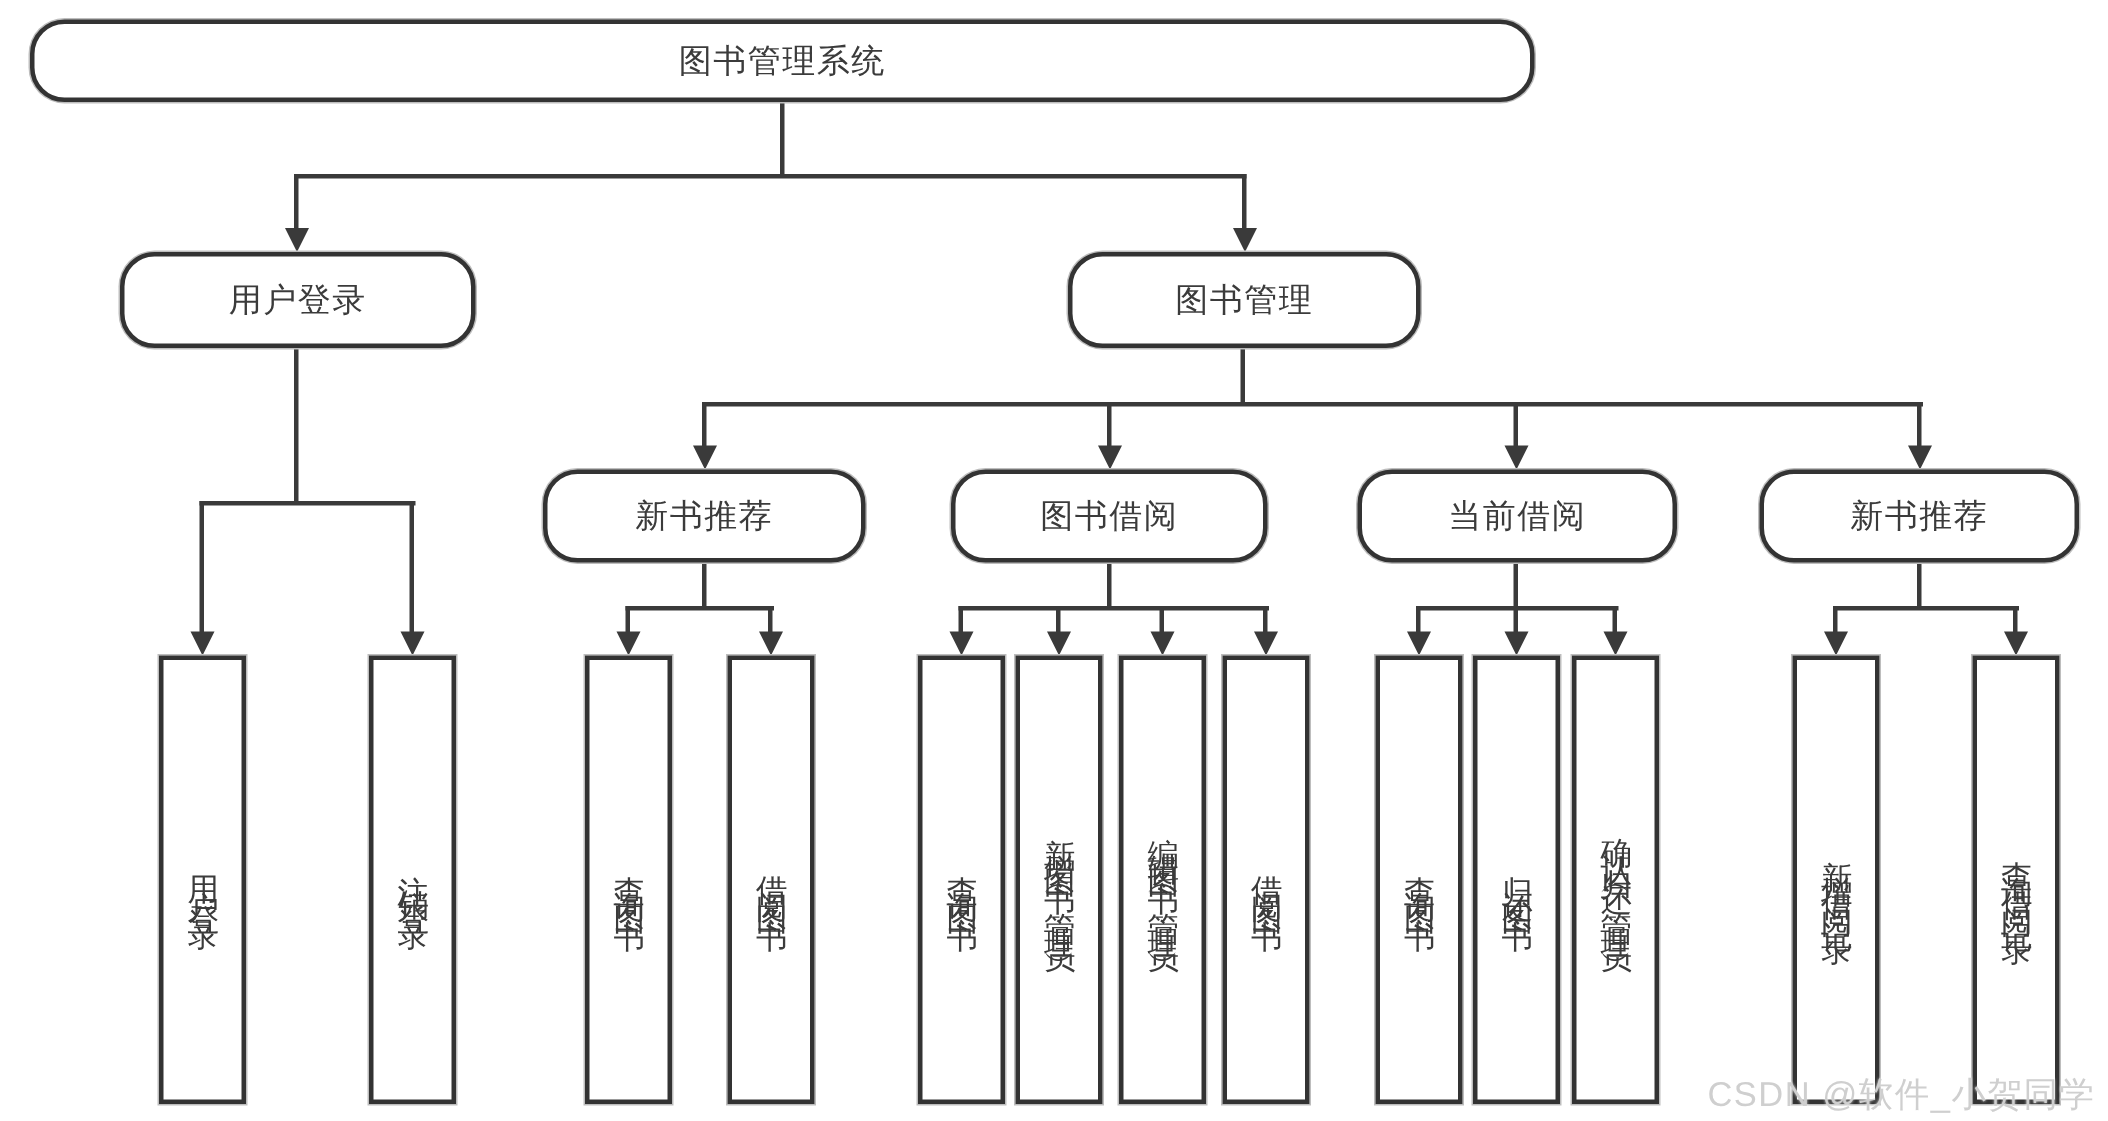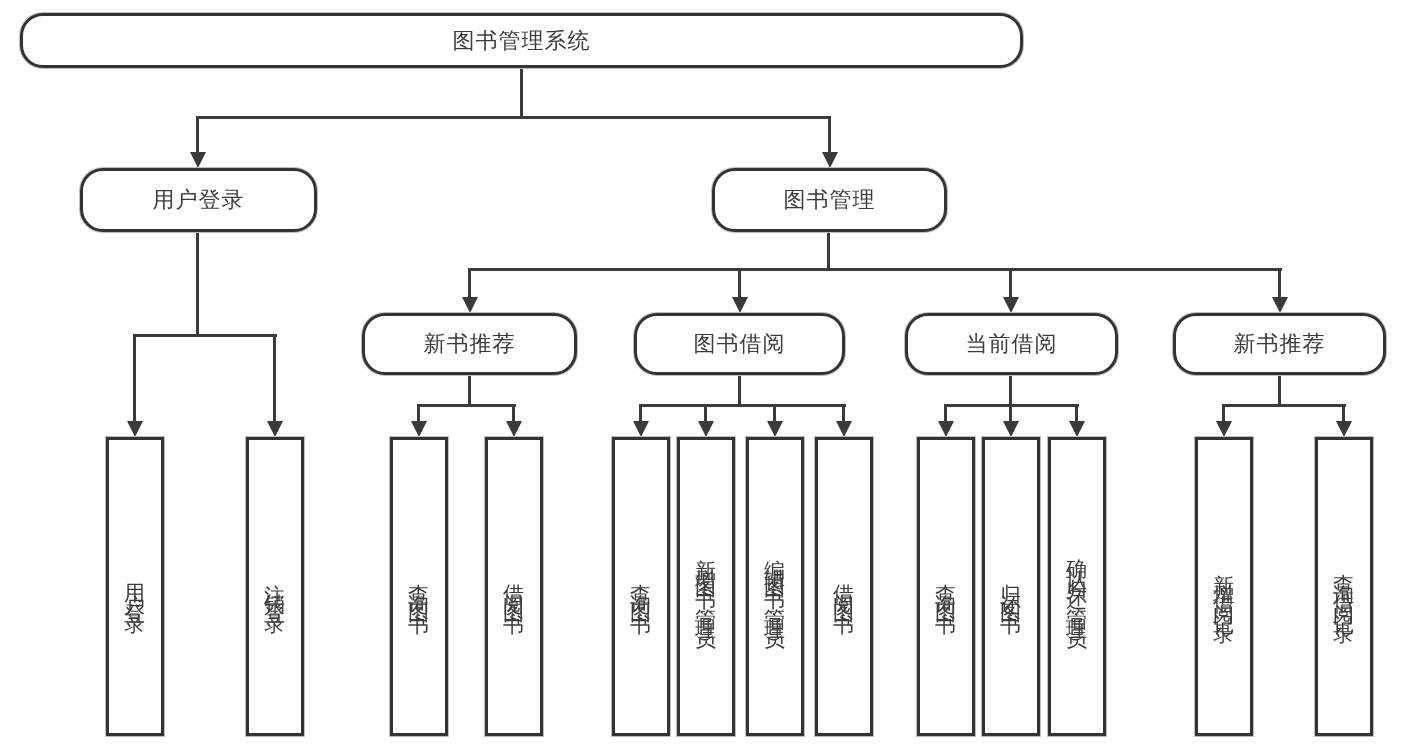--- a/index.html
+++ b/index.html
@@ -145,14 +145,15 @@
   <div class="box vbox" style="left:746px;top:437px;width:58px;height:299px">编辑图书（管理员）</div>
   <div class="box vbox" style="left:815px;top:437px;width:58px;height:299px">借阅图书</div>
 
   <div class="box vbox" style="left:917px;top:437px;width:58px;height:299px">查询图书</div>
   <div class="box vbox" style="left:982px;top:437px;width:58px;height:299px">归还图书</div>
   <div class="box vbox" style="left:1048px;top:437px;width:58px;height:299px">确认归还（管理员）</div>
 
   <div class="box vbox" style="left:1195px;top:437px;width:58px;height:299px">新增借阅记录</div>
   <div class="box vbox" style="left:1315px;top:437px;width:58px;height:299px">查询借阅记录</div>
 
+  <div class="watermark">CSDN @软件_小贺同学</div>
 
 </div>
 
 </body></html>

